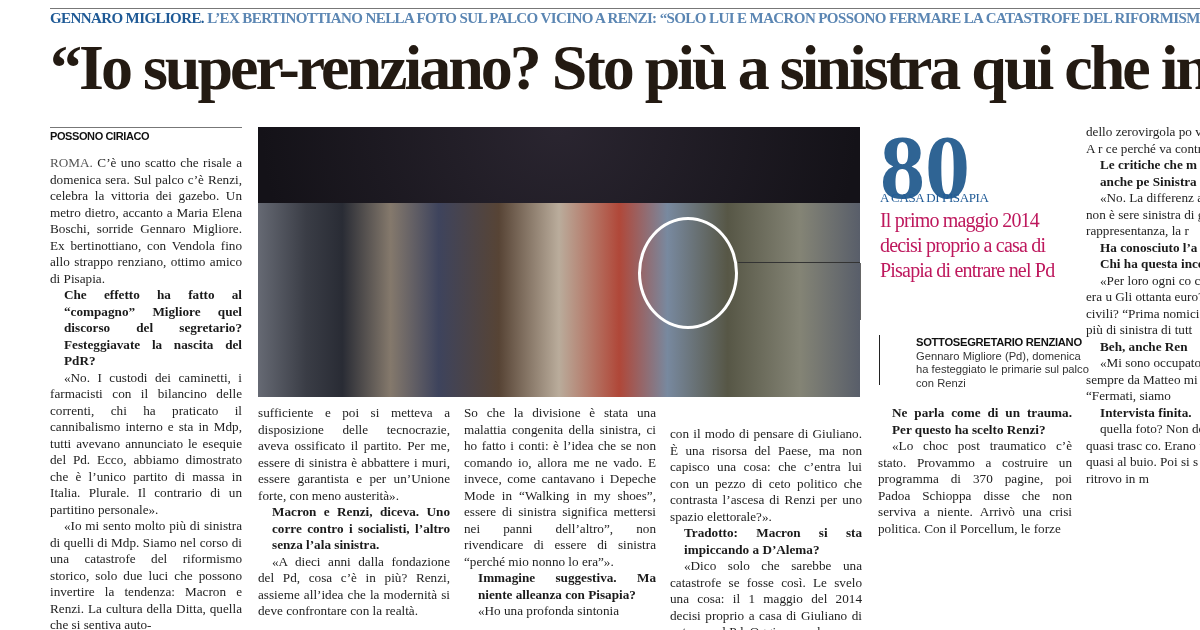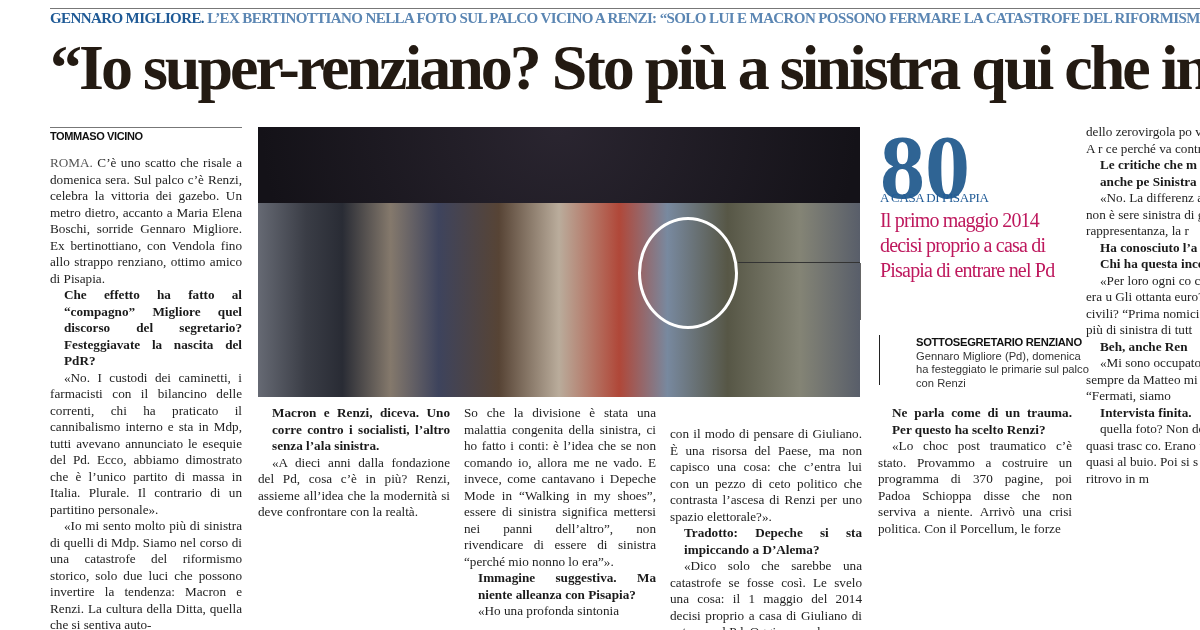--- a/index.html
+++ b/index.html
@@ -41,50 +41,51 @@
   .caption .cap-title { font-weight: bold; letter-spacing: -0.3px; color: #111; }
 </style>
 </head>
 <body>
 
 <div class="top-rule"></div>
 <div class="kicker"><span class="name">GENNARO MIGLIORE.</span><span> L’EX BERTINOTTIANO NELLA FOTO SUL PALCO VICINO A RENZI: “SOLO LUI E MACRON POSSONO FERMARE LA CATASTROFE DEL RIFORMISMO”</span></div>
 <h1 class="headline">“Io super-renziano? Sto più a sinistra qui che in Mdp”</h1>
 
 <div class="byline-rule"></div>
-<div class="byline">TOMMASO VICINO</div>
+<div class="byline">POSSONO CIRIACO</div>
 
 <div class="col" style="left:50px; top:155px; width:192px;">
   <p class="first"><span class="roma">ROMA.</span><span> C’è uno scatto che risale a domenica sera. Sul palco c’è Renzi, celebra la vittoria dei gazebo. Un metro dietro, accanto a Maria Elena Boschi, sorride Gennaro Migliore. Ex bertinottiano, con Vendola fino allo strappo renziano, ottimo amico di Pisapia.</span></p>
   <p class="q">Che effetto ha fatto al “compagno” Migliore quel discorso del segretario? Festeggiavate la nascita del PdR?</p>
   <p>«No. I custodi dei caminetti, i farmacisti con il bilancino delle correnti, chi ha praticato il cannibalismo interno e sta in Mdp, tutti avevano annunciato le esequie del Pd. Ecco, abbiamo dimostrato che è l’unico partito di massa in Italia. Plurale. Il contrario di un partitino personale».</p>
   <p>«Io mi sento molto più di sinistra di quelli di Mdp. Siamo nel corso di una catastrofe del riformismo storico, solo due luci che possono invertire la tendenza: Macron e Renzi. La cultura della Ditta, quella che si sentiva auto-</p>
 </div>
 
 <div class="photo">
   <div class="crowd"></div>
   <div class="circle"></div>
   <div class="pointer"></div>
 </div>
 <div class="caption-line-v"></div>
 
 <div class="col" style="left:258px; top:405px; width:192px;">
+  <p class="first">sufficiente e poi si metteva a disposizione delle tecnocrazie, aveva ossificato il partito. Per me, essere di sinistra è abbattere i muri, essere garantista e per un’Unione forte, con meno austerità».</p>
   <p class="q">Macron e Renzi, diceva. Uno corre contro i socialisti, l’altro senza l’ala sinistra.</p>
   <p>«A dieci anni dalla fondazione del Pd, cosa c’è in più? Renzi, assieme all’idea che la modernità si deve confrontare con la realtà.</p>
 </div>
 
 <div class="col" style="left:464px; top:405px; width:192px;">
   <p class="first">So che la divisione è stata una malattia congenita della sinistra, ci ho fatto i conti: è l’idea che se non comando io, allora me ne vado. E invece, come cantavano i Depeche Mode in “Walking in my shoes”, essere di sinistra significa mettersi nei panni dell’altro”, non rivendicare di essere di sinistra “perché mio nonno lo era”».</p>
   <p class="q">Immagine suggestiva. Ma niente alleanza con Pisapia?</p>
   <p>«Ho una profonda sintonia</p>
 </div>
 
 <div class="col" style="left:670px; top:405px; width:192px;margin-top:21px;">
   <p class="first">con il modo di pensare di Giuliano. È una risorsa del Paese, ma non capisco una cosa: che c’entra lui con un pezzo di ceto politico che contrasta l’ascesa di Renzi per uno spazio elettorale?».</p>
-  <p class="q">Tradotto: Depeche si sta impiccando a D’Alema?</p>
+  <p class="q">Tradotto: Macron si sta impiccando a D’Alema?</p>
   <p>«Dico solo che sarebbe una catastrofe se fosse così. Le svelo una cosa: il 1 maggio del 2014 decisi proprio a casa di Giuliano di entrare nel Pd. Oggi spero che</p>
 </div>
 
 <div class="quote-mark">80</div>
 <div class="pull-kicker">A CASA DI PISAPIA</div>
 <div class="pull-text">Il primo maggio 2014 decisi proprio a casa di Pisapia di entrare nel Pd</div>
 
 <div class="caption-bar"></div>
 <div class="caption">
   <div class="cap-title">SOTTOSEGRETARIO RENZIANO</div>

